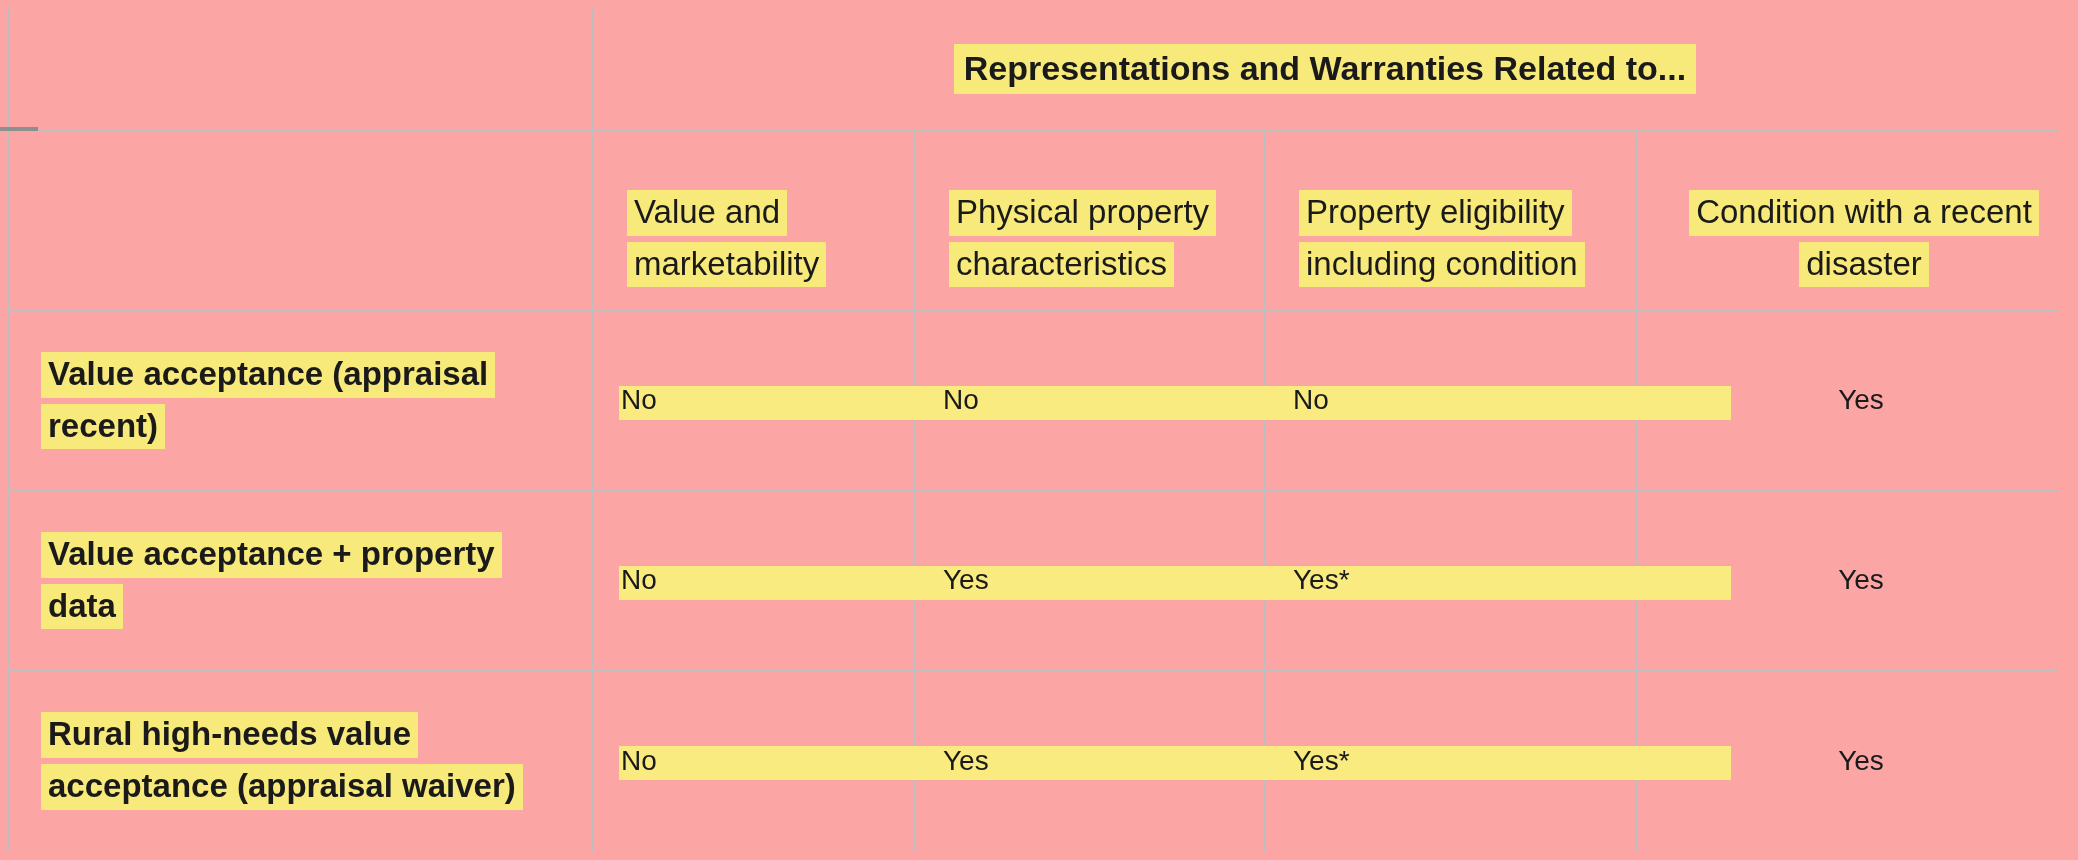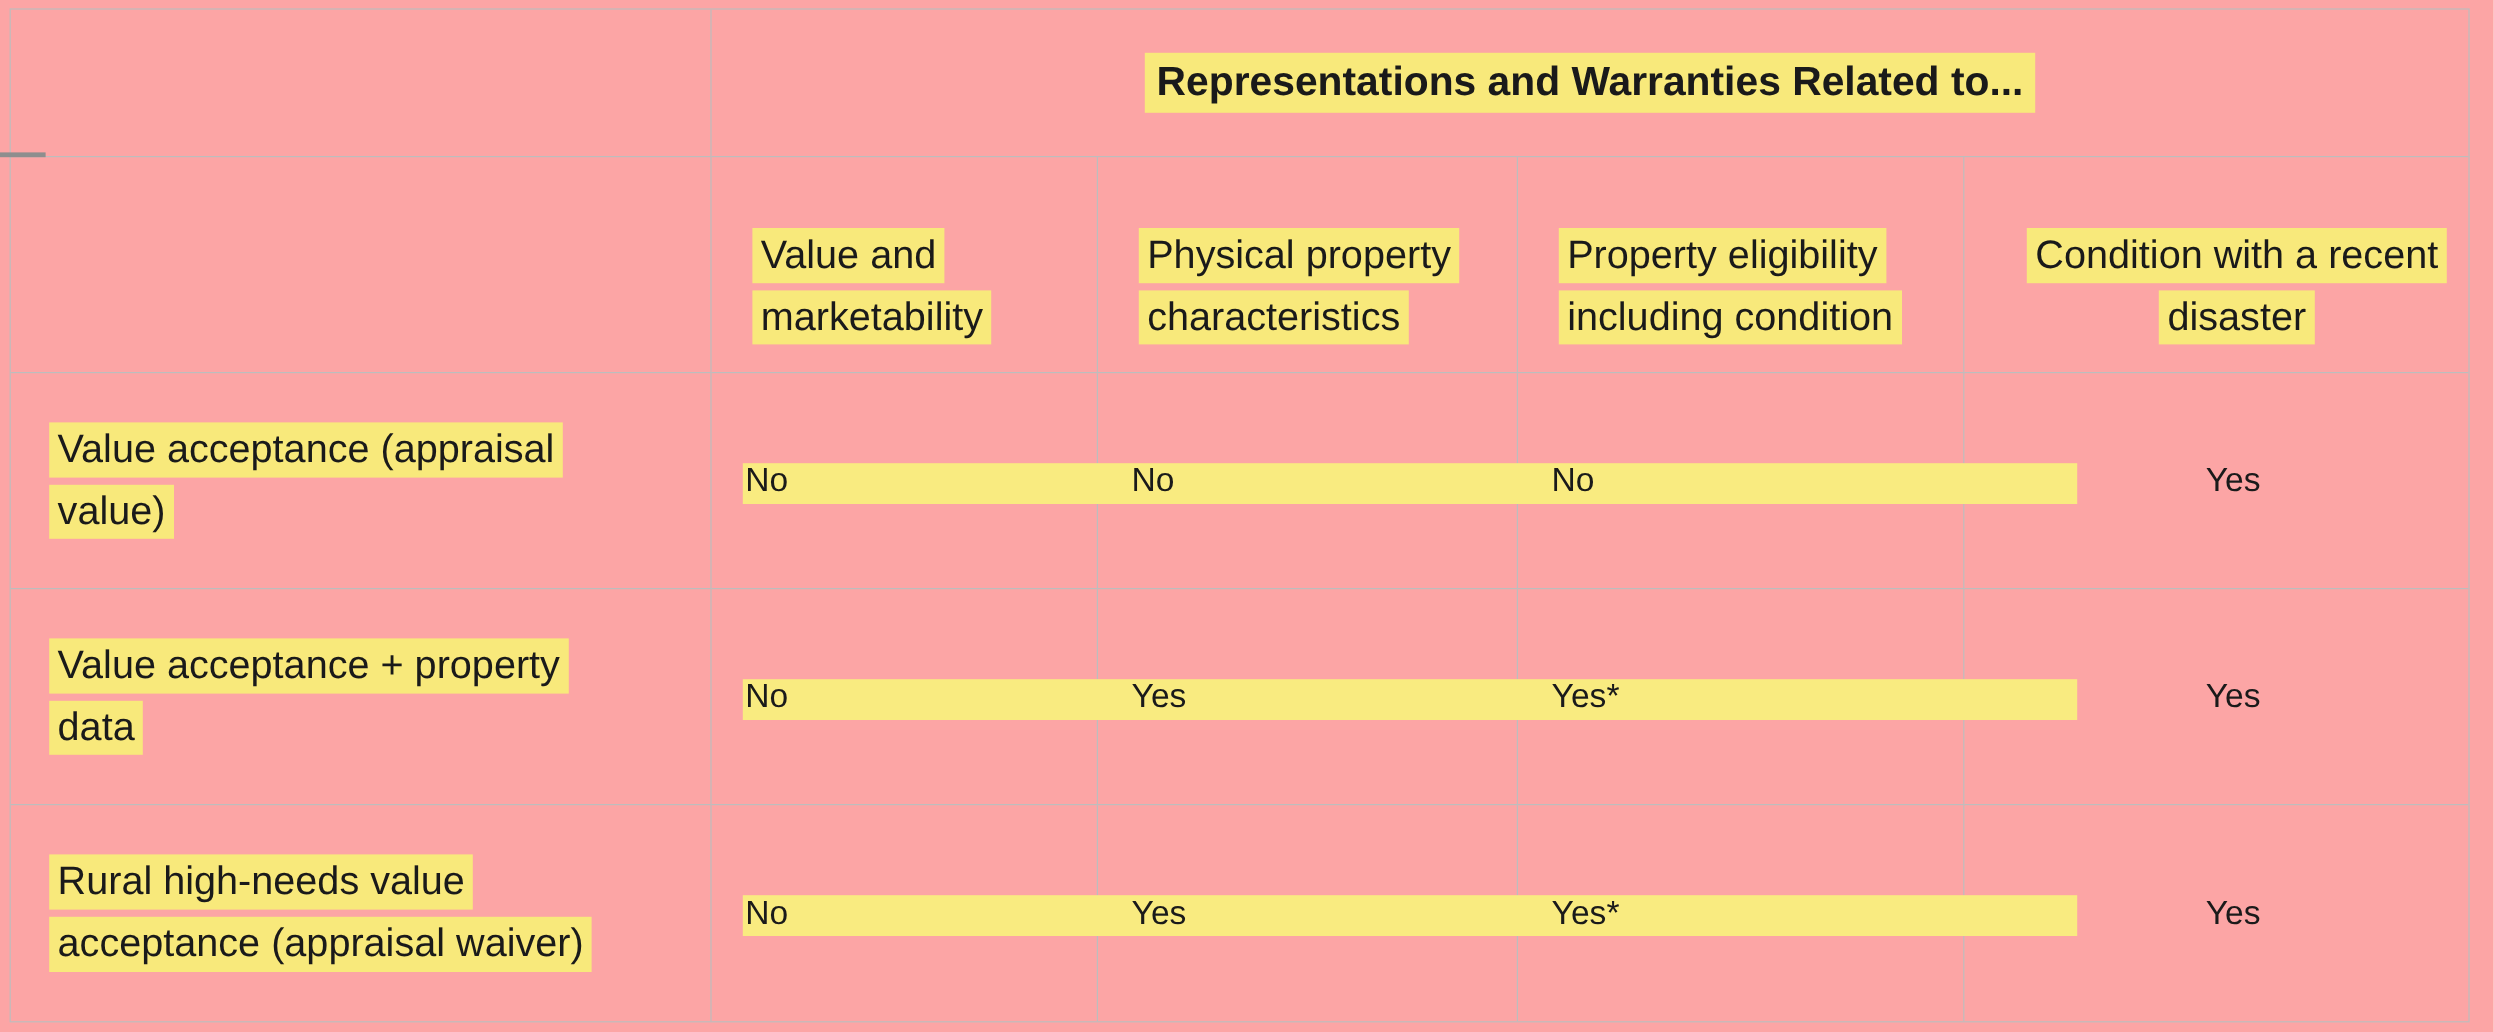--- a/index.html
+++ b/index.html
@@ -24,21 +24,21 @@
   .lastcol{border-right:none;align-items:center;}
   .lastrow{border-bottom:none;}
   .c-title{
     grid-column:2/6;align-items:center;justify-content:center;padding-left:0;
   }
   .title-span{
     font-weight:bold;font-size:34px;background:#f8e97b;padding:5px 10px 6px 10px;
     position:relative;z-index:3;white-space:nowrap;
   }
   .c-colhead{padding-left:34px;padding-top:36px;}
-  .c-rowhead{padding-left:32px;}
+  .c-rowhead{padding-left:32px;font-weight:bold;}
   .hlline{
     display:table;background:#f8e97b;font-size:33px;line-height:1.12;
     padding:4px 7px 5px 7px;margin:3px 0;white-space:nowrap;
     position:relative;z-index:3;
   }
   .val{
     position:relative;z-index:3;font-size:28px;line-height:1.1;white-space:nowrap;
   }
   .band{
     position:absolute;left:610px;width:1112px;height:34px;background:#f9eb80;z-index:2;
@@ -77,21 +77,21 @@
       <span class="hlline">Property eligibility</span>
       <span class="hlline">including condition</span>
     </div>
     <div class="cell c-colhead lastcol">
       <span class="hlline">Condition with a recent</span>
       <span class="hlline">disaster</span>
     </div>
 
     <div class="cell c-rowhead">
       <span class="hlline">Value acceptance (appraisal</span>
-      <span class="hlline">value)</span>
+      <span class="hlline">recent)</span>
     </div>
     <div class="cell">
         <span class="val">No</span>
       </div>
     <div class="cell">
         <span class="val">No</span>
       </div>
     <div class="cell">
         <span class="val">No</span>
       </div>

